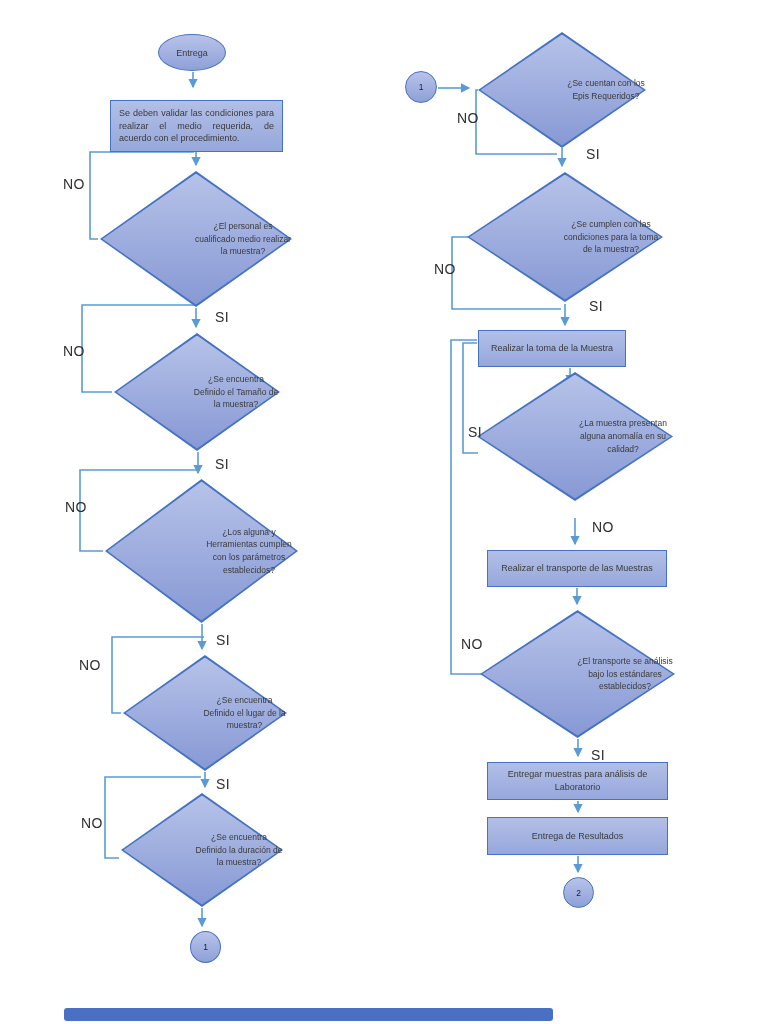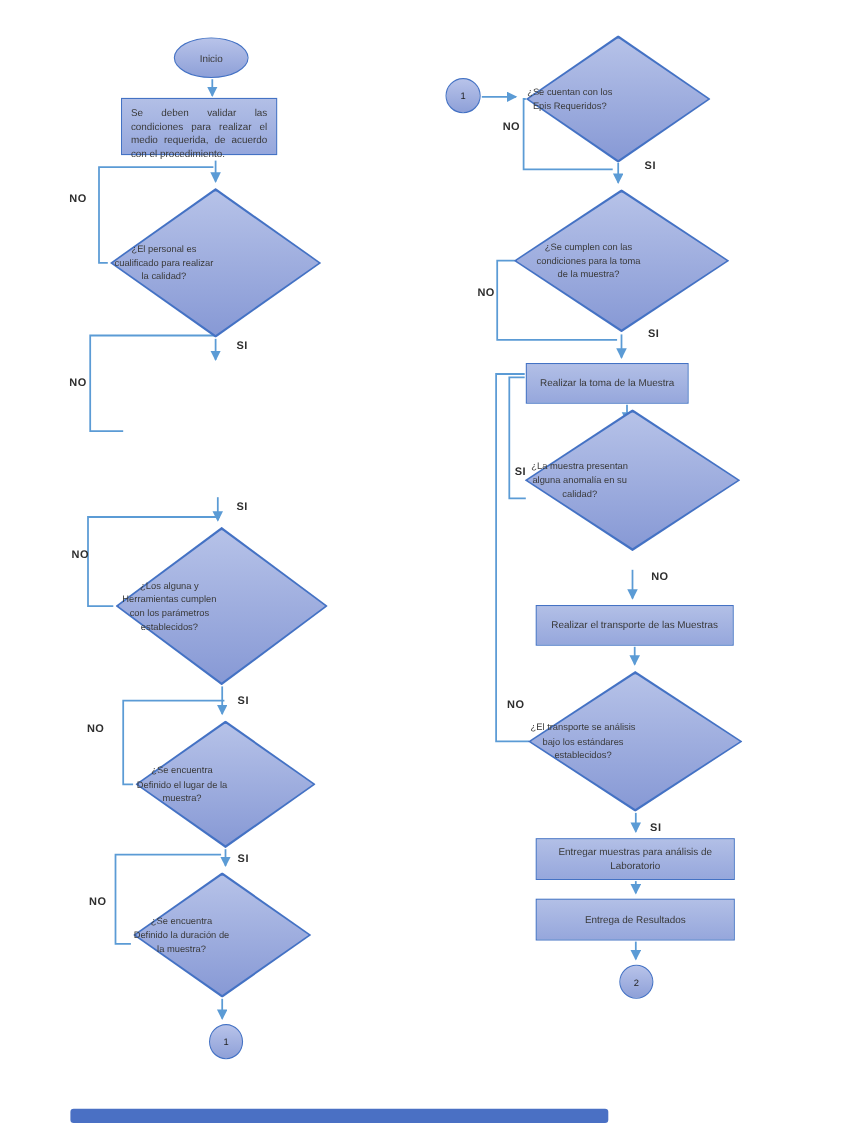--- a/index.html
+++ b/index.html
@@ -31,25 +31,25 @@
   }
   .pbox.justify{ text-align:justify;display:block;padding:6px 8px;}
   .pbox.justify span{display:block;text-align:justify;}
   
   .diamond{position:absolute;z-index:1;}
   .d-b{position:absolute;inset:0;background:var(--c-border);
        clip-path:polygon(50% 0,100% 50%,50% 100%,0 50%);}
   .d-f{position:absolute;inset:2.5px;
        background:linear-gradient(180deg,#b6c2e8 0%,#8799d5 100%);
        clip-path:polygon(50% 0,100% 50%,50% 100%,0 50%);}
-  .d-t{position:absolute;inset:0;display:flex;align-items:center;justify-content:flex-start;
+  .d-t{position:absolute;inset:0;display:flex;align-items:center;justify-content:flex-end;
        text-align:center;font-size:8.5px;line-height:1.5;}
   .d-t span{display:block;}
   
-  .lbl{position:absolute;z-index:2;font-size:10px;font-weight:700;color:#2f2f2f;letter-spacing:.4px;}
+  .lbl{position:absolute;z-index:2;font-size:14px;font-weight:400;color:#2f2f2f;letter-spacing:.4px;}
   
   .pagebar{position:absolute;background:#4a70c4;border-radius:3px;z-index:1;}
 </style>
 </head>
 <body>
 
 <div class="page">
 
   <svg class="wires" width="768" height="1024" viewBox="0 0 768 1024">
     <defs>
@@ -84,35 +84,42 @@
       <path d="M578,856 V872" marker-end="url(#ah)"></path>
 
       <path d="M478,90 H476 V154 H557"></path>
       <path d="M468,237 H452 V309 H561"></path>
       <path d="M478,453 H463 V343 H477"></path>
       <path d="M481,674 H451 V340 H477"></path>
     </g>
   </svg>
 
   <div class="node oval" style="left:158px;top:34px;width:68px;height:37px;">
-    <span>Inicio</span>
-  </div>
-
-  <div class="node pbox justify" style="left:110px;top:89px;width:142px;height:52px;">
+    <span>Entrega</span>
+  </div>
+
+  <div class="node pbox justify" style="left:110px;top:100px;width:173px;height:52px;">
     <span>Se deben validar las condiciones para realizar el medio requerida, de acuerdo con el procedimiento.</span>
   </div>
 
   <div class="diamond" style="left:100px;top:171px;width:192px;height:136px;">
     <div class="d-b"></div>
     <div class="d-f"></div>
     <div class="d-t">
-        <span style="max-width:98px;">¿El personal es cualificado para realizar la calidad?</span>
-      </div>
-  </div>
-
+        <span style="max-width:98px;">¿El personal es cualificado medio realizar la muestra?</span>
+      </div>
+  </div>
+
+  <div class="diamond" style="left:114px;top:333px;width:166px;height:118px;">
+    <div class="d-b"></div>
+    <div class="d-f"></div>
+    <div class="d-t">
+        <span style="max-width:88px;">¿Se encuentra Definido el Tamaño de la muestra?</span>
+      </div>
+  </div>
 
   <div class="diamond" style="left:105px;top:479px;width:193px;height:144px;">
     <div class="d-b"></div>
     <div class="d-f"></div>
     <div class="d-t">
         <span style="max-width:98px;">¿Los alguna y Herramientas cumplen con los parámetros establecidos?</span>
       </div>
   </div>
 
   <div class="diamond" style="left:123px;top:655px;width:164px;height:116px;">

